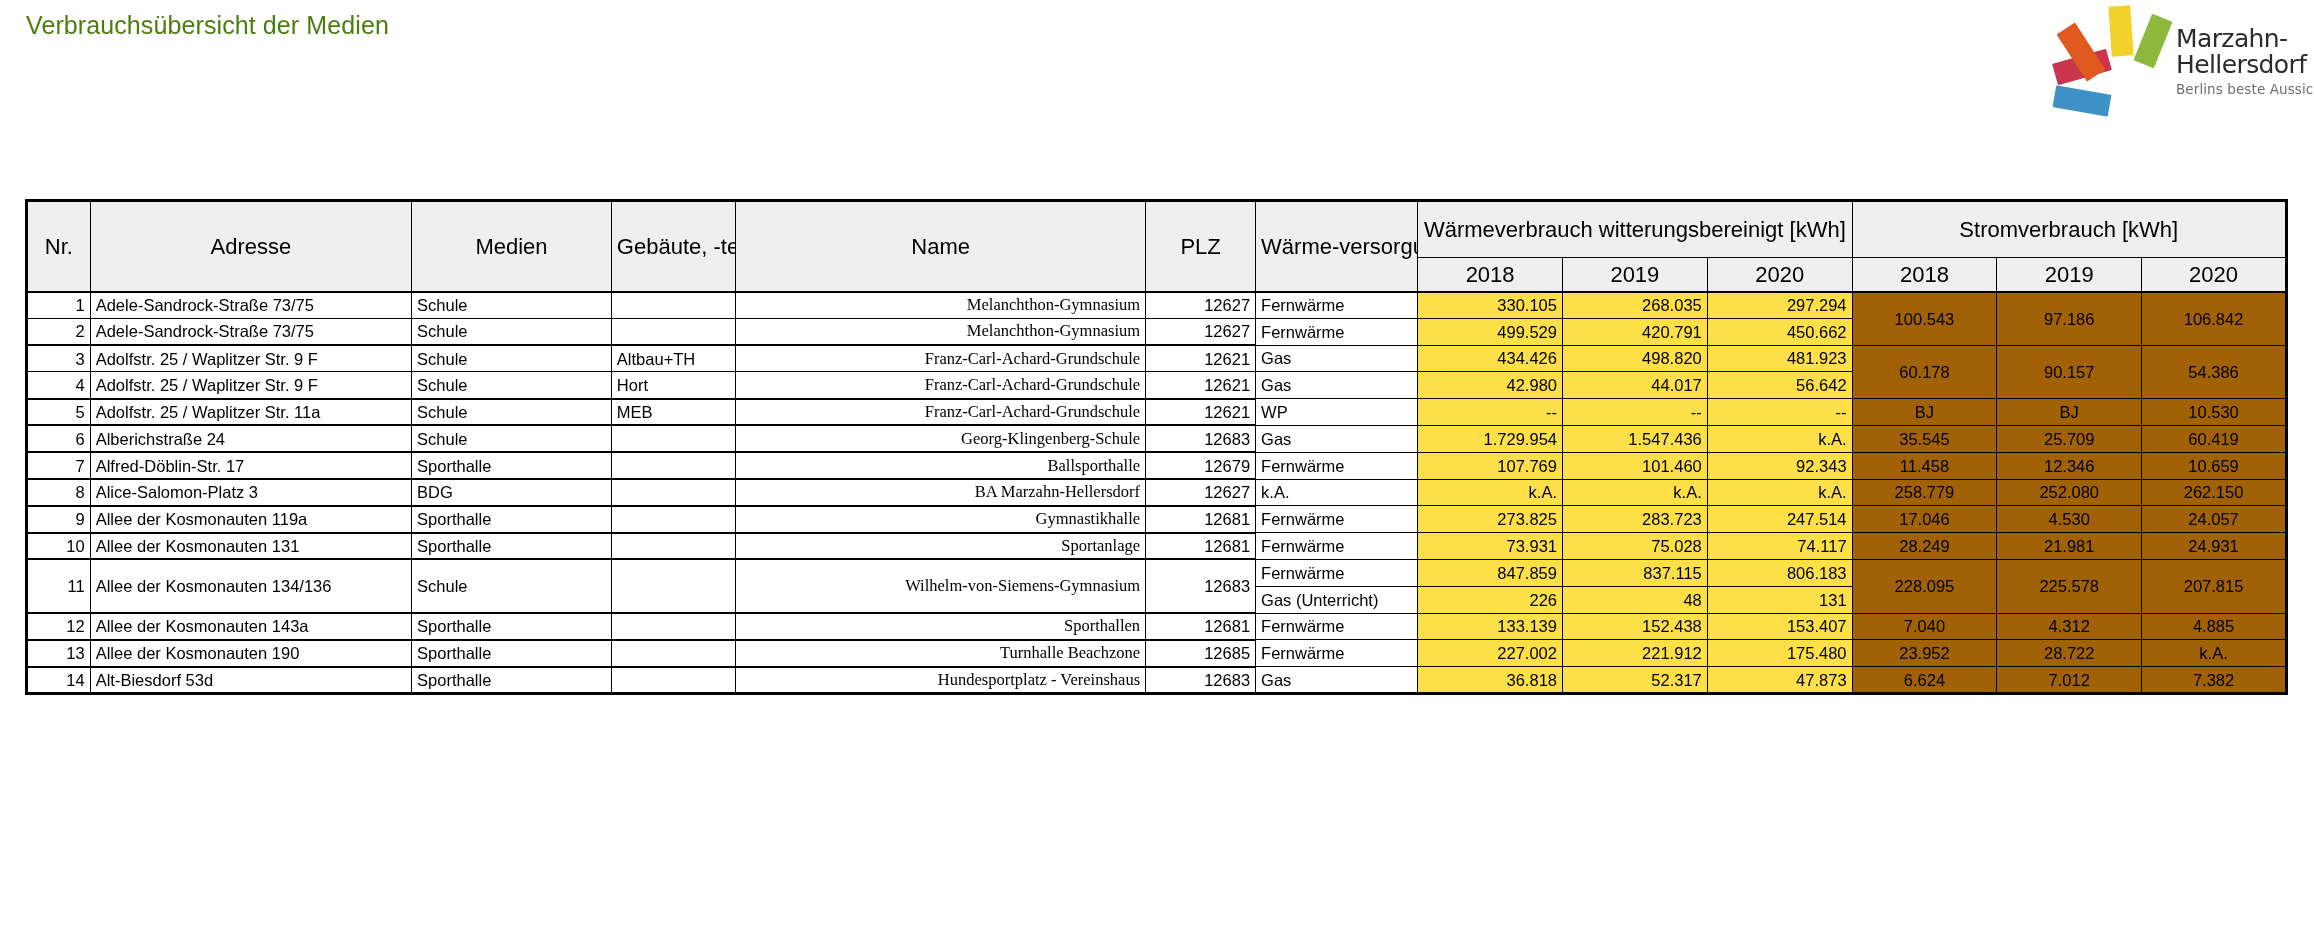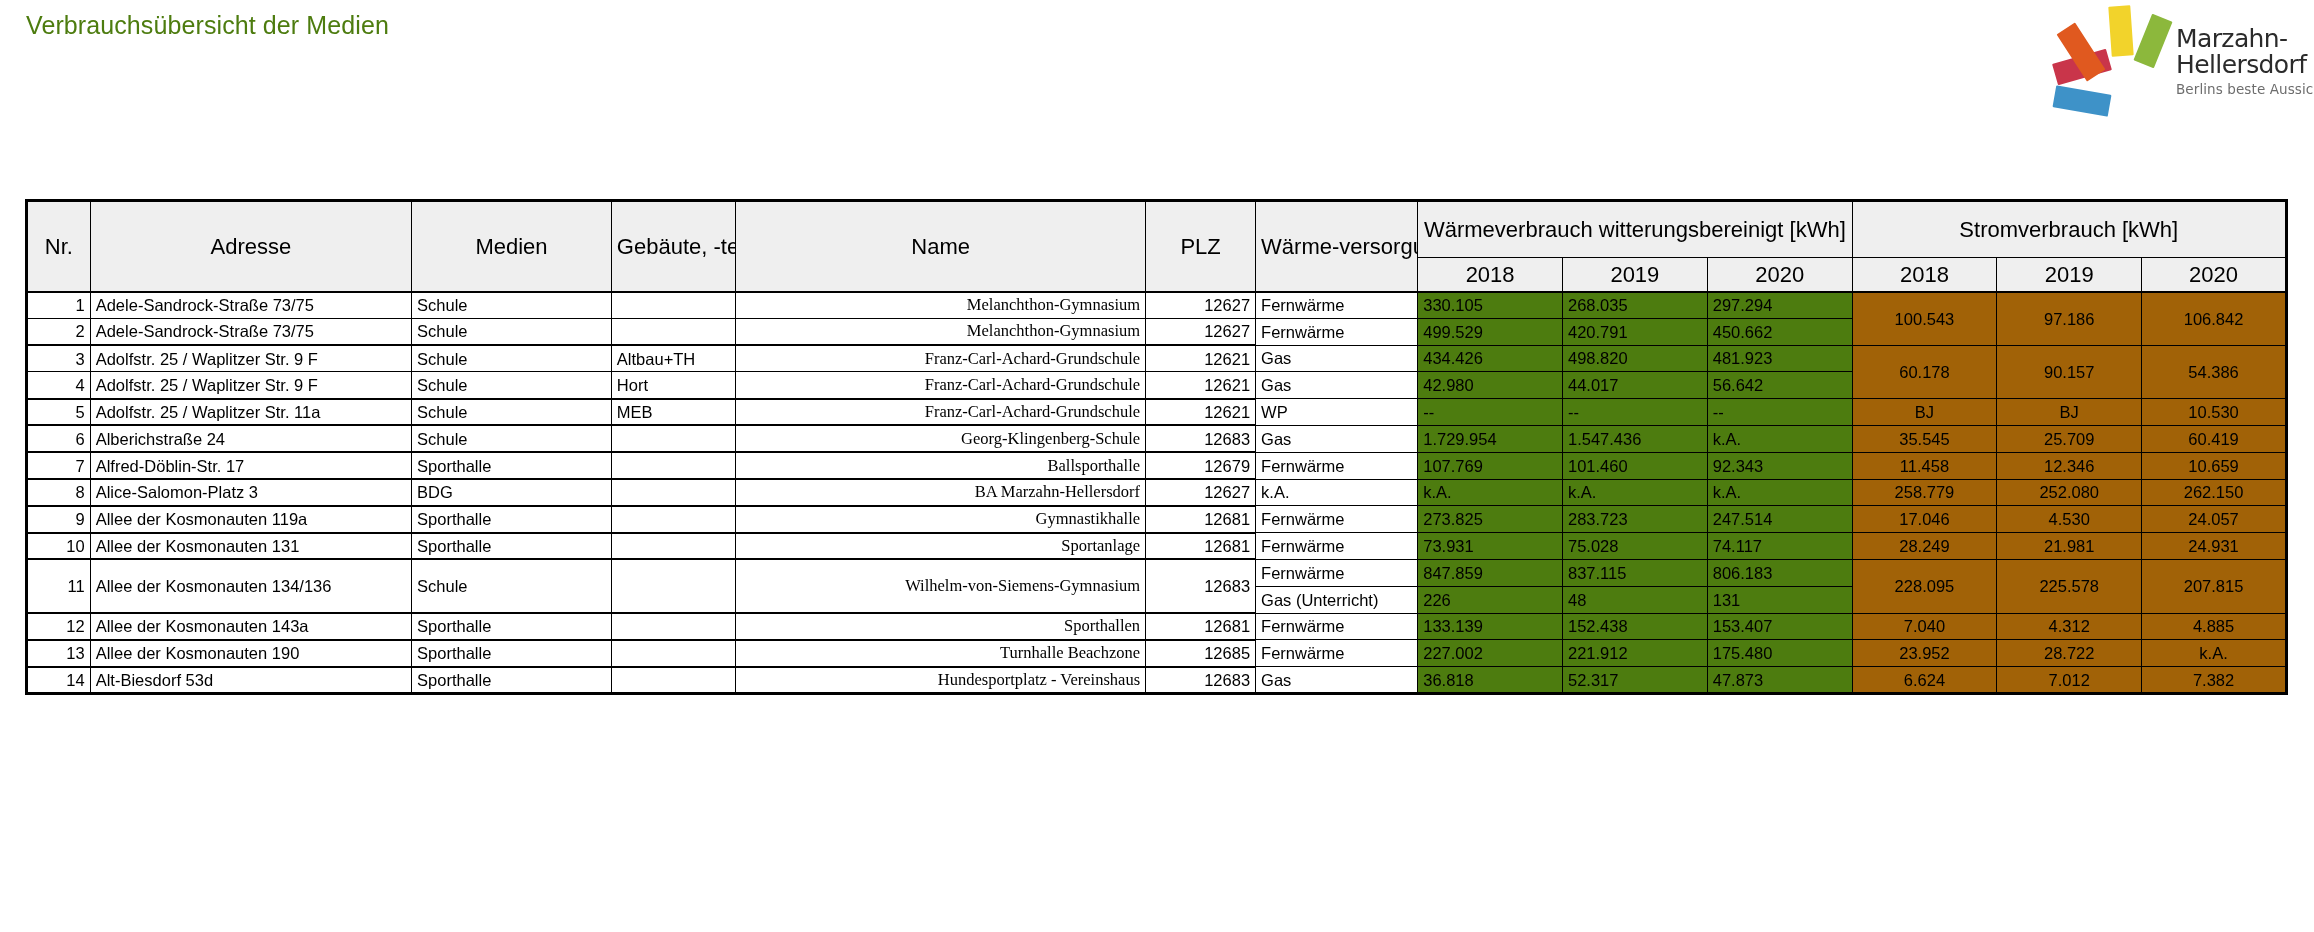--- a/index.html
+++ b/index.html
@@ -112,21 +112,21 @@
   thead th.thickbottom { border-bottom: 2.5px solid #000000; text-align: center; }
 
   tbody td { height: 26.8px; line-height: 18px; }
   td.c-nr      { text-align: right; padding-right: 4px; }
   td.c-addr    { text-align: left; }
   td.c-nutz    { text-align: left; }
   td.c-gteil   { text-align: left; border-radius: 12px; }
   td.c-name    { text-align: right; font-family: Liberation Serif, serif; }
   td.c-plz     { text-align: right; padding-right: 4px; }
   td.c-wv      { text-align: left; }
-  td.v-heat    { background: #4d7c0f; text-align: left; }
+  td.v-heat    { background: #fde047; text-align: right; }
   td.v-power   { background: #a16207; text-align: center; }
 
   tr.grp-top td.c-nr,
   tr.grp-top td.c-addr,
   tr.grp-top td.c-nutz,
   tr.grp-top td.c-gteil,
   tr.grp-top td.c-name,
   tr.grp-top td.c-plz { border-top: 2.2px solid #000; }
 
   td.span-cell { border: 2.2px solid #000; }

